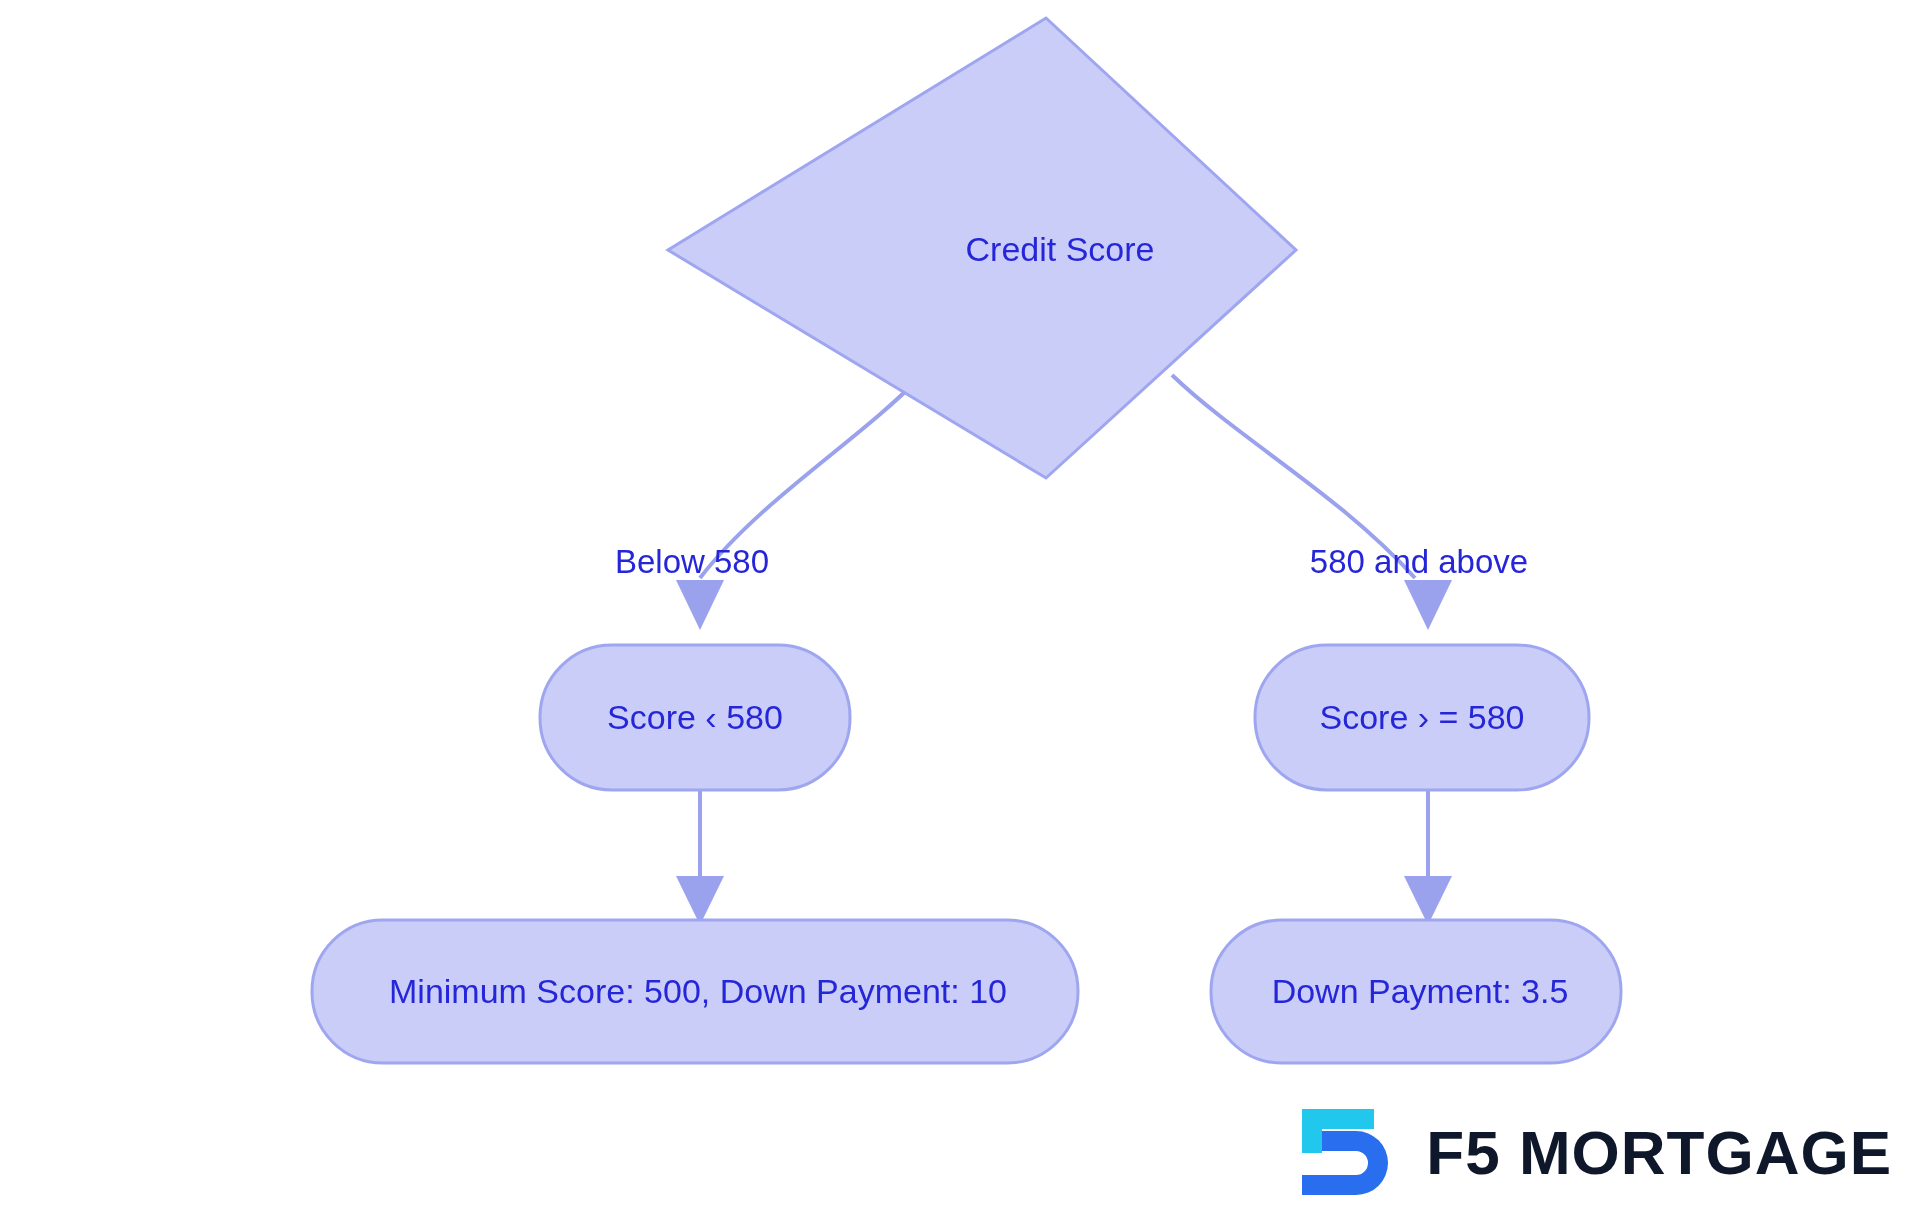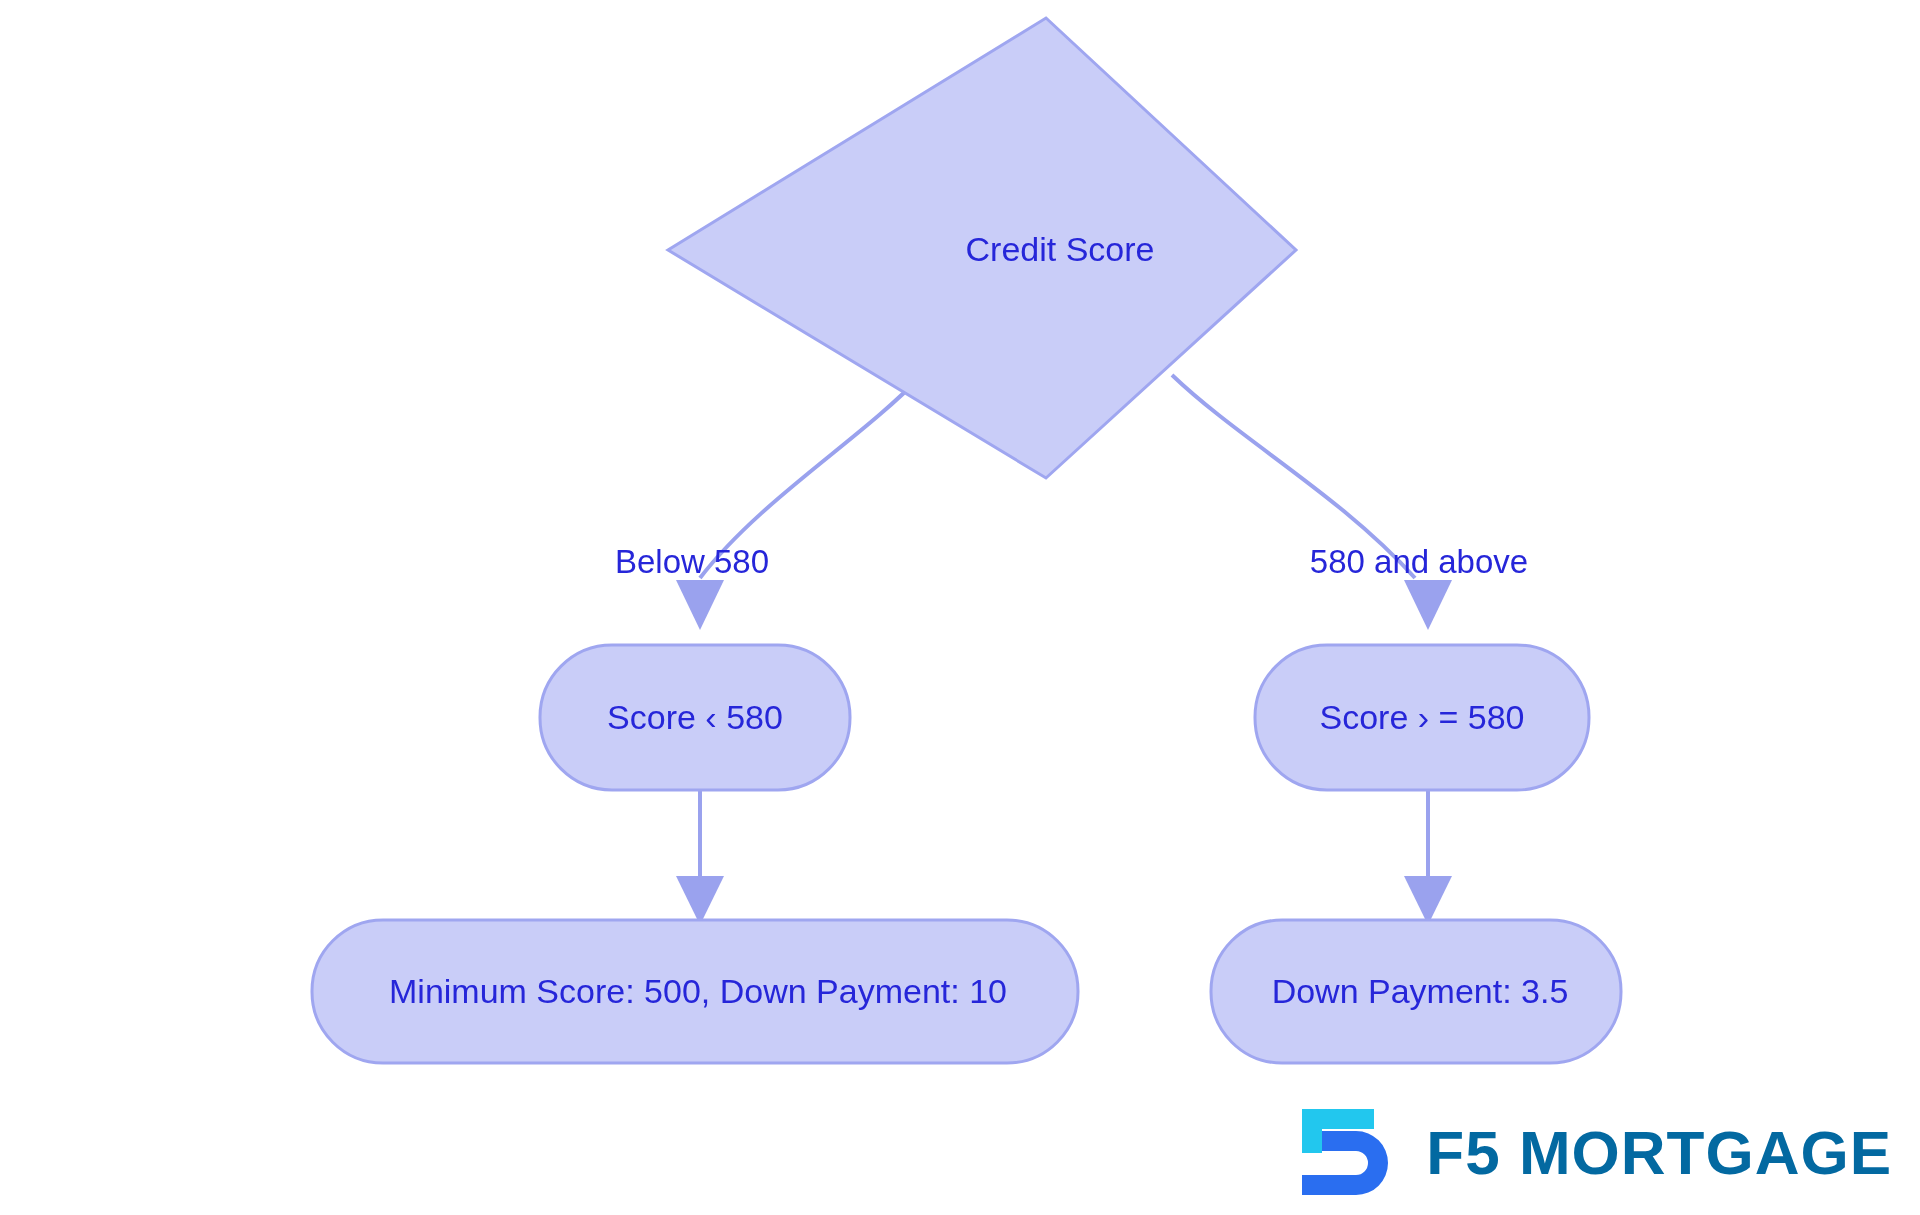--- a/index.html
+++ b/index.html
@@ -61,21 +61,21 @@
     bottom: 16px;
     display: flex;
     align-items: center;
     gap: 22px;
   }
   .logo-text {
     font-family: "Liberation Sans", sans-serif;
     font-size: 62px;
     font-weight: bold;
     letter-spacing: 1px;
-    color: #0369a1;
+    color: #0f172a;
     white-space: nowrap;
     line-height: 1;
   }
 </style>
 </head>
 <body>
 
 <svg id="flow-canvas" viewBox="0 0 1920 1215" xmlns="http://www.w3.org/2000/svg">
 
   <g>

